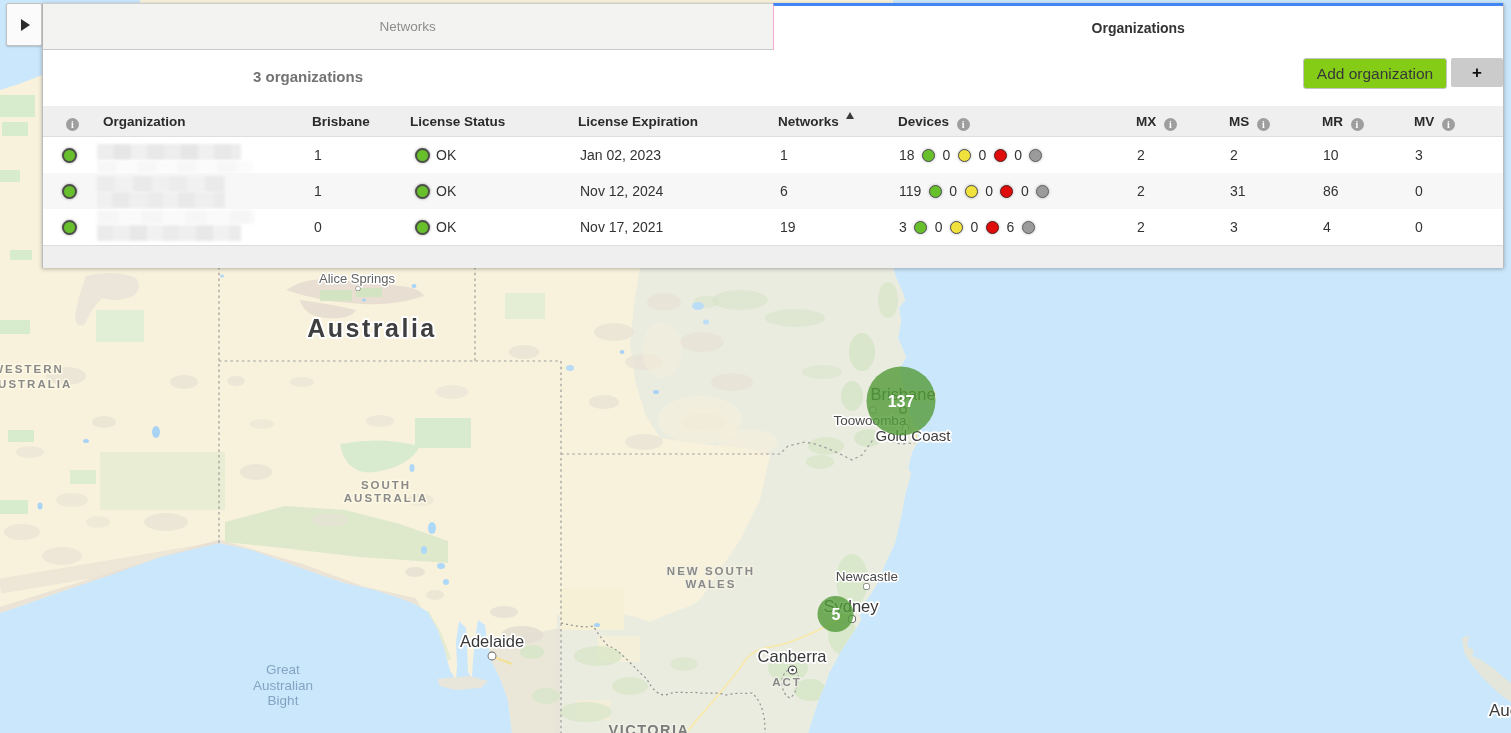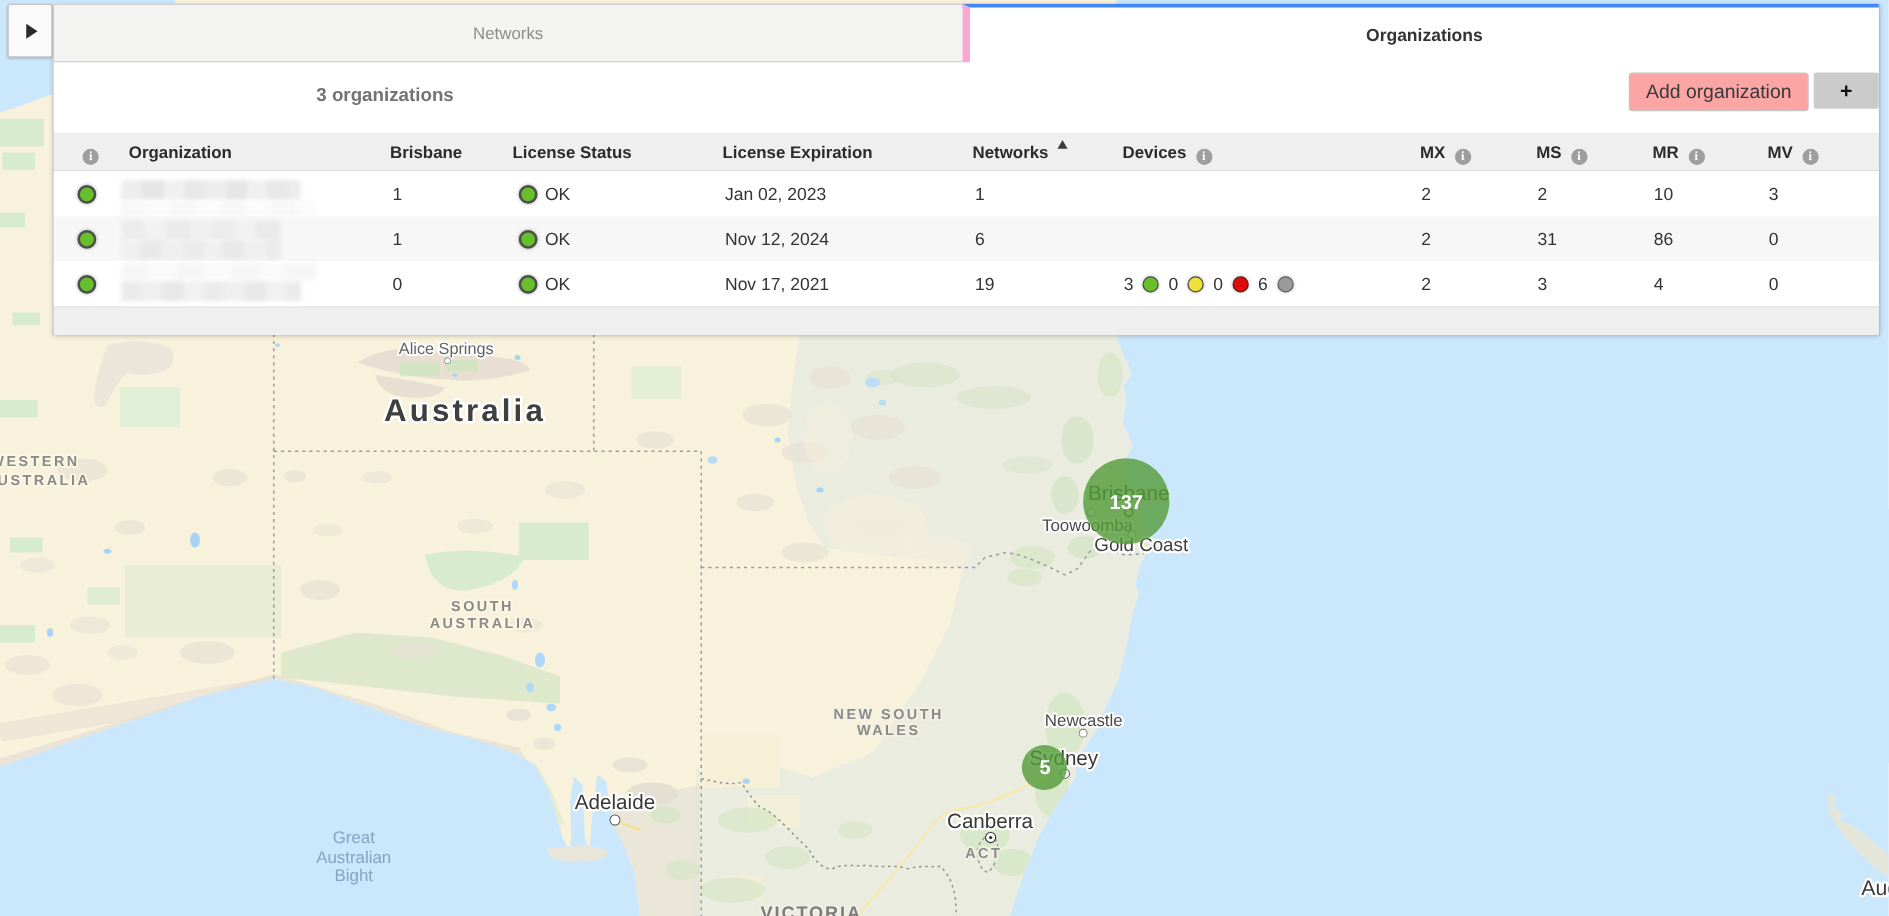--- a/index.html
+++ b/index.html
@@ -1,26 +1,26 @@
 <!DOCTYPE html>
 <html><head>
 <meta charset="utf-8">
 <style>
 *{margin:0;padding:0;box-sizing:border-box}
 html,body{width:1511px;height:733px;overflow:hidden;font-family:"Liberation Sans",sans-serif}
 #map{position:absolute;left:0;top:0;width:1511px;height:733px}
 .panel{position:absolute;left:42px;top:3px;width:1462px;height:265px;background:#fff;border:1px solid #bcbcbc;border-top:none;box-shadow:0 1px 4px rgba(0,0,0,.28)}
 .tabs{display:flex;height:47px}
 .tab{flex:1;display:flex;align-items:center;justify-content:center;font-size:13.5px;color:#8d8d8d;background:#f3f3f2;border-bottom:1px solid #c8c8c8;border-top:1px solid #cdcdcd}
-.tab.active{background:#fff;border-bottom:none;border-top:3px solid #4285f4;border-left:6px solid #f9a8d4;color:#333;font-weight:bold;font-size:14px}
+.tab.active{background:#fff;border-bottom:none;border-top:3px solid #4285f4;border-left:1px solid #f9a8d4;color:#333;font-weight:bold;font-size:14px}
 .toolbar{position:relative;height:56px;background:#fff}
 .search{position:absolute;left:8px;top:9px;width:194px;height:31px;border:1px solid #bfbfbf;border-radius:3px;background:#fff;font-size:13.5px;color:#7a7a7a;line-height:29px;padding-left:9px}
 .search .caret{position:absolute;right:14px;top:12px;width:0;height:0;border-left:5.5px solid transparent;border-right:5.5px solid transparent;border-top:7px solid #3c3c3c}
 .orgcount{position:absolute;left:210px;top:0;height:53px;line-height:53px;font-weight:bold;font-size:15px;color:#737373}
-.addbtn{position:absolute;left:1260px;top:8px;width:144px;height:31px;border:1px solid #c3c3c3;border-radius:3px;background:#fca5a5;text-align:center;line-height:29px;font-size:15.5px;color:#383838}
+.addbtn{position:absolute;left:1260px;top:8px;width:144px;height:31px;border:1px solid #c3c3c3;border-radius:3px;background:#84cc16;text-align:center;line-height:29px;font-size:15.5px;color:#383838}
 .plusbtn{position:absolute;left:1408px;top:8px;width:52px;height:29px;background:#cbcbcb;border-radius:2px;text-align:center;line-height:29px;font-size:17px;font-weight:bold;color:#111}
 .thead{position:relative;height:31px;background:#efefef;border-bottom:1px solid #dedede;font-weight:bold;font-size:13.5px;color:#2b2b2b}
 .thead > span{position:absolute;top:0;height:31px;line-height:31px}
 .row{position:relative;height:36px;background:#fff;font-size:14px;color:#333}
 .row.alt{background:#f7f7f7}
 .row > span{position:absolute;top:0;height:36px;line-height:36px}
 .row > span.dev{display:flex;align-items:center;column-gap:7.5px}
 i.ddot{font-style:normal}
 .tfoot{height:23px;background:#efefef;border-top:1px solid #ddd}
 .ic{display:inline-block;width:13px;height:13px;border-radius:50%;background:#9e9e9e;color:#fff;font-size:10px;font-weight:bold;text-align:center;line-height:13px;vertical-align:-2px;font-family:"Liberation Serif",serif}
@@ -221,34 +221,36 @@
   </div>
   <div class="row">
     <span class="dot" style="left:19px"></span>
     <i class="bl" style="left:54px;top:7px;width:144px;height:16px;background:repeating-linear-gradient(90deg,#ededed 0 17px,#e6e6e6 17px 34px,#f0f0f0 34px 50px,#e8e8e8 50px 67px)"></i>
     <i class="bl" style="left:54px;top:24px;width:156px;height:12px;background:repeating-linear-gradient(90deg,#f7f7f7 0 20px,#fbfbfb 20px 40px)"></i>
     <span style="left:271px">1</span>
     <span class="dot" style="left:372px"></span>
     <span style="left:393px">OK</span>
     <span style="left:537px">Jan 02, 2023</span>
     <span style="left:737px">1</span>
+    <span class="dev" style="left:856px">18 <i class="ddot dg"></i> 0 <i class="ddot dy"></i> 0 <i class="ddot dr"></i> 0 <i class="ddot dgr"></i></span>
     <span style="left:1094px">2</span>
     <span style="left:1187px">2</span>
     <span style="left:1280px">10</span>
     <span style="left:1372px">3</span>
   </div>
   <div class="row alt">
     <span class="dot" style="left:19px"></span>
     <i class="bl" style="left:54px;top:3px;width:128px;height:16px;background:repeating-linear-gradient(90deg,#ececec 0 18px,#f1f1f1 18px 36px,#eaeaea 36px 55px,#f0f0f0 55px 72px)"></i>
     <i class="bl" style="left:54px;top:19px;width:128px;height:16px;background:repeating-linear-gradient(90deg,#f0f0f0 0 15px,#e9e9e9 15px 32px,#efefef 32px 50px,#ebebeb 50px 66px)"></i>
     <span style="left:271px">1</span>
     <span class="dot" style="left:372px"></span>
     <span style="left:393px">OK</span>
     <span style="left:537px">Nov 12, 2024</span>
     <span style="left:737px">6</span>
+    <span class="dev" style="left:856px">119 <i class="ddot dg"></i> 0 <i class="ddot dy"></i> 0 <i class="ddot dr"></i> 0 <i class="ddot dgr"></i></span>
     <span style="left:1094px">2</span>
     <span style="left:1187px">31</span>
     <span style="left:1280px">86</span>
     <span style="left:1372px">0</span>
   </div>
   <div class="row">
     <span class="dot" style="left:19px"></span>
     <i class="bl" style="left:54px;top:1px;width:158px;height:14px;background:repeating-linear-gradient(90deg,#f6f6f6 0 22px,#fafafa 22px 44px)"></i>
     <i class="bl" style="left:54px;top:16px;width:144px;height:16px;background:repeating-linear-gradient(90deg,#ebebeb 0 16px,#efefef 16px 33px,#e8e8e8 33px 50px,#f1f1f1 50px 66px)"></i>
     <span style="left:271px">0</span>

